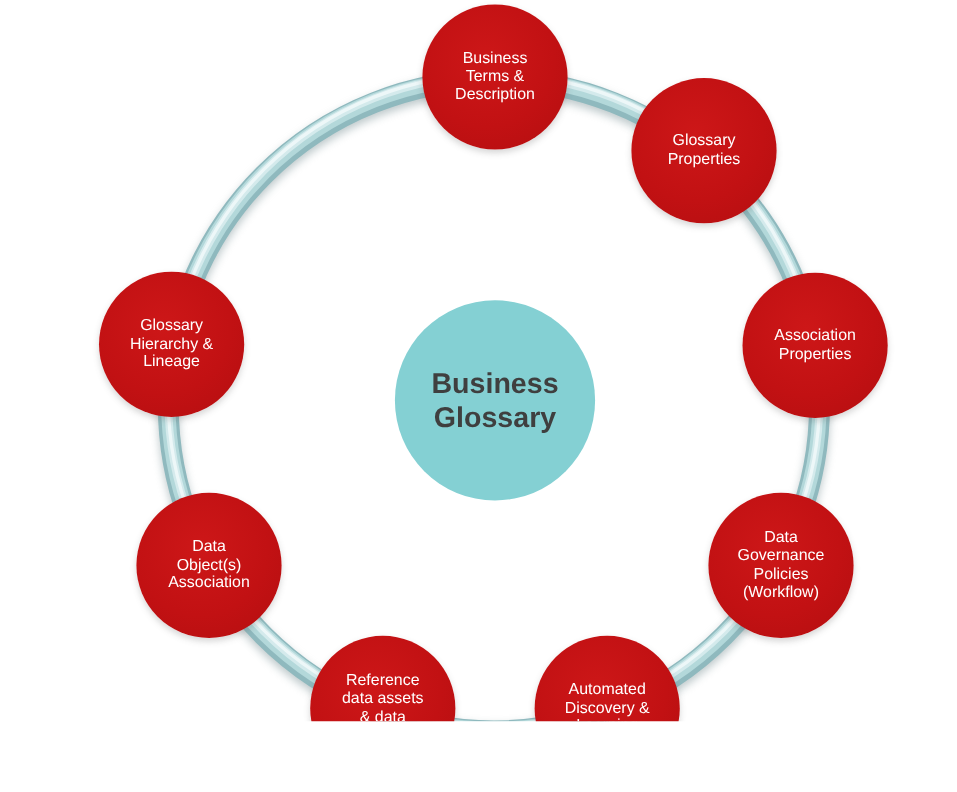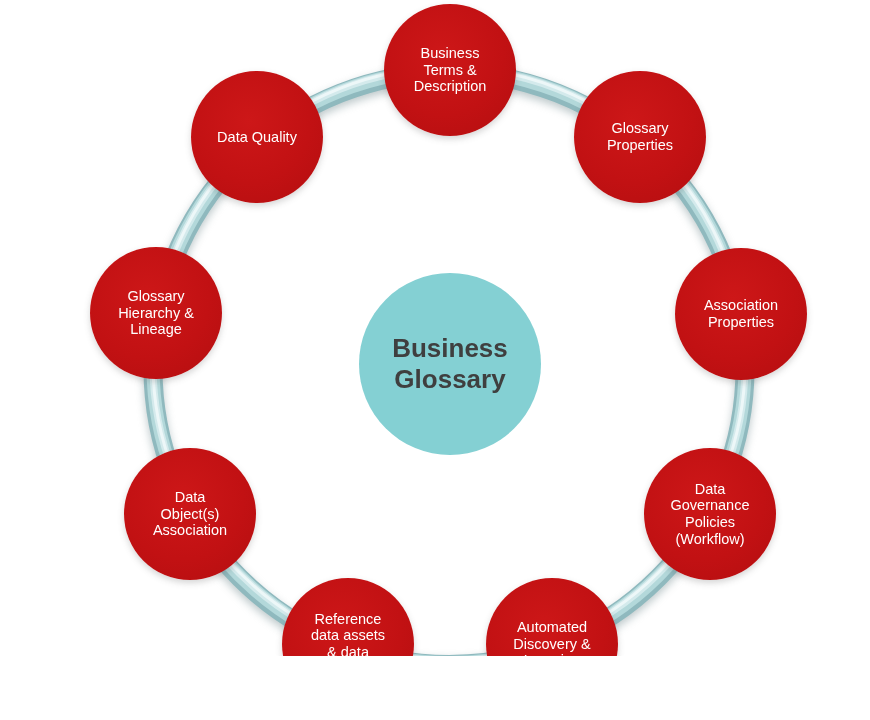--- a/index.html
+++ b/index.html
@@ -128,22 +128,19 @@
   <div class="node n6">
     <span class="node-label">Data
 Object(s)
 Association</span>
   </div>
   <div class="node n7">
     <span class="node-label">Glossary
 Hierarchy &amp;
 Lineage</span>
   </div>
-  <div class="node n8">
-    <span class="node-label">Data Quality</span>
-  </div>
 
   <div class="center-circle">
     <span class="center-label">Business
 Glossary</span>
   </div>
 
 </div>
 
 </body></html>

